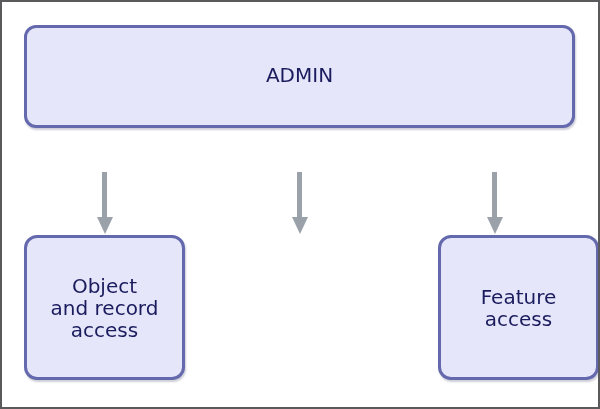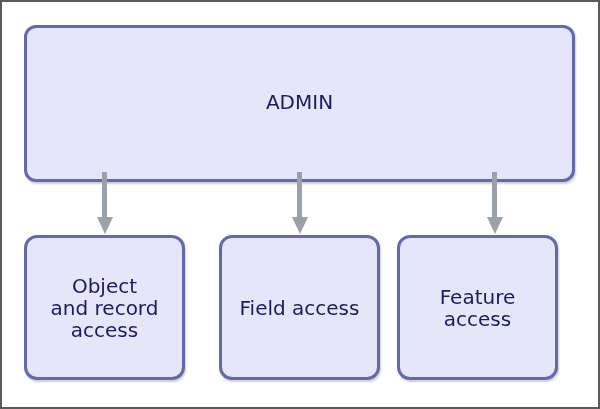--- a/index.html
+++ b/index.html
@@ -31,21 +31,21 @@
       align-items: center;
       justify-content: center;
       text-align: center;
       color: var(--text, #1b1c5e);
       box-shadow: 1px 2px 2px rgba(110, 112, 138, 0.35);
     }
     .root-box {
       left: 22px;
       top: 23px;
       width: 551px;
-      height: 157px;
+      height: 103px;
       border-radius: 12px;
     }
     .root-title {
       font-size: 20px;
       line-height: 25px;
       margin-bottom: 3px;
     }
     .root-body {
       font-size: 20px;
       line-height: 25px;
@@ -57,21 +57,21 @@
       height: 145px;
       border-radius: 13px;
     }
     .child-label {
       font-size: 20px;
       line-height: 22px;
       white-space: pre-line;
     }
     #child-0 { left: 22px; }
     #child-1 { left: 217px; }
-    #child-2 { left: 395px; }
+    #child-2 { left: 436px; }
     .arrow {
       position: absolute;
       top: 170px;
       width: 17px;
       height: 62px;
       display: flex;
       flex-direction: column;
       align-items: center;
     }
     .arrow .shaft {
@@ -110,21 +110,18 @@
   <div class="arrow" id="arrow-2">
     <div class="shaft"></div>
     <div class="head"></div>
   </div>
 
   <div class="box child-box" id="child-0">
     <div class="child-label">Object
 and record
 access</div>
   </div>
-  <div class="box child-box" id="child-1">
-    <div class="child-label">Field access</div>
-  </div>
   <div class="box child-box" id="child-2">
     <div class="child-label">Feature
 access</div>
   </div>
 
 </div>
 
 </body></html>

